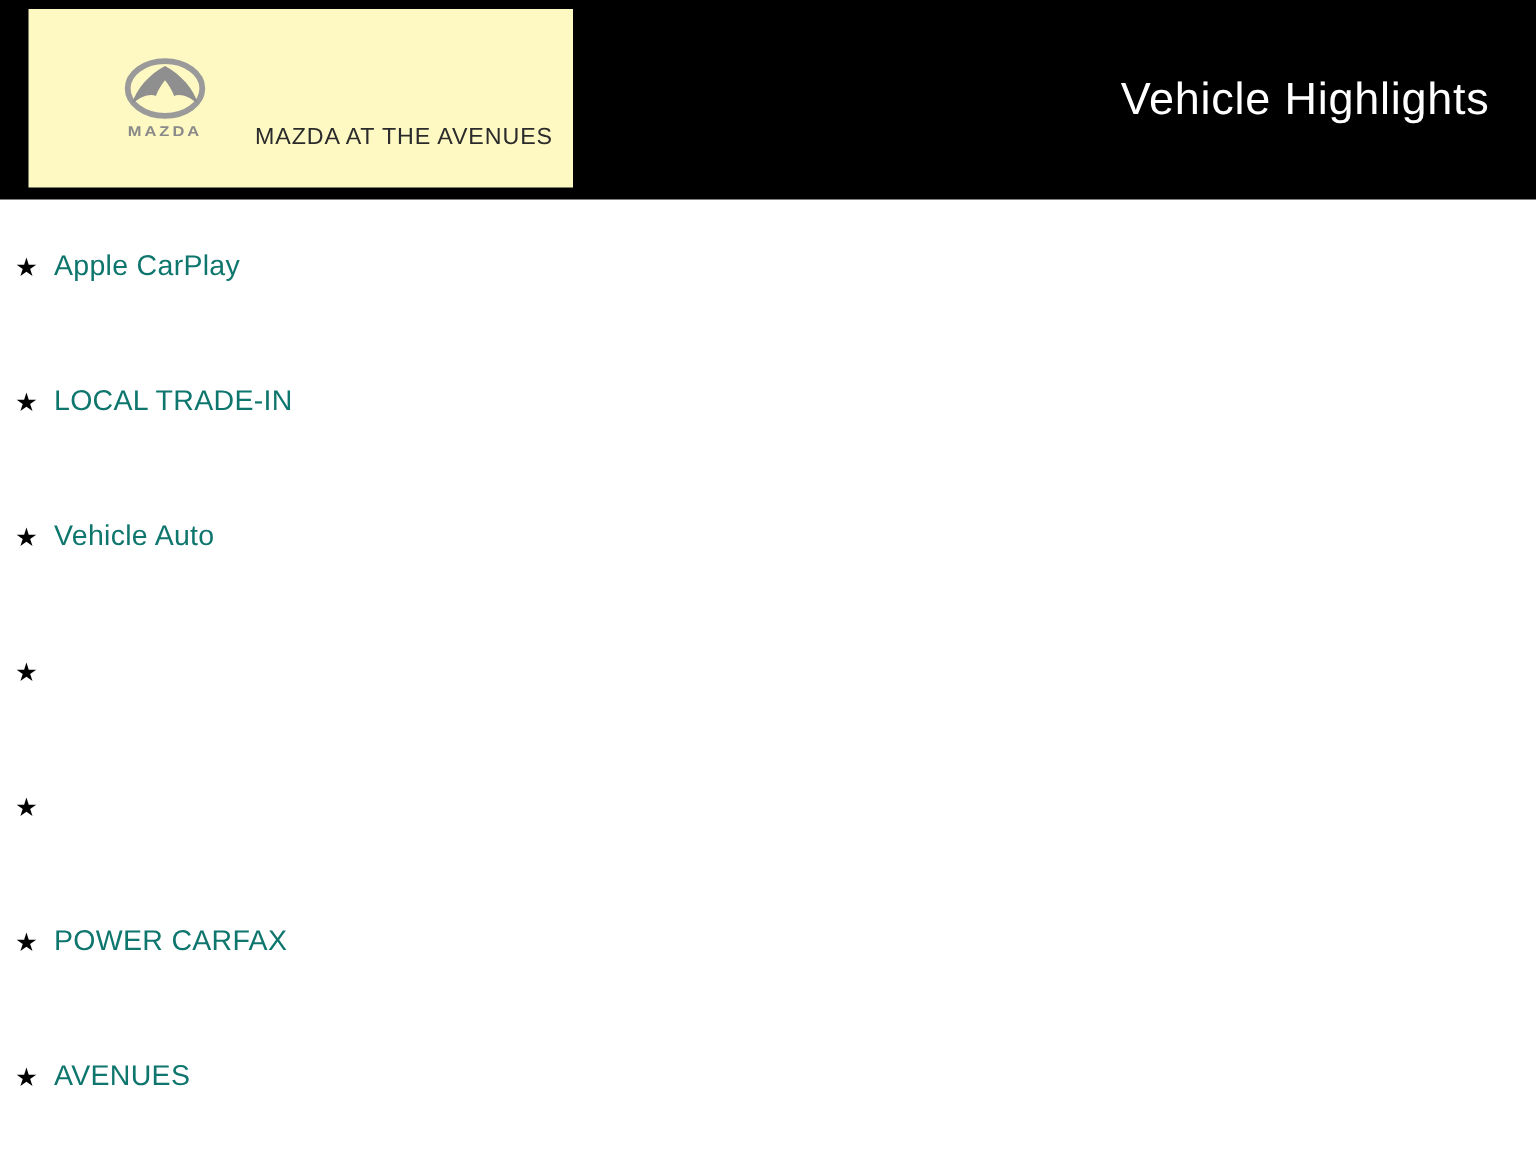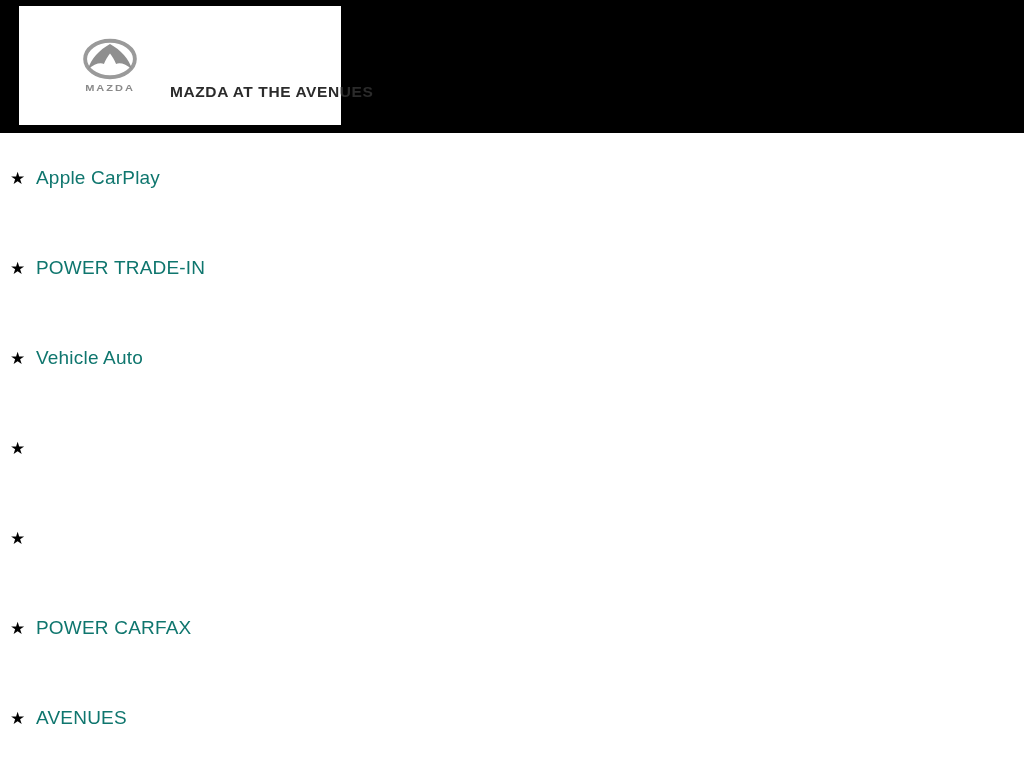--- a/index.html
+++ b/index.html
@@ -22,23 +22,23 @@
     position: absolute;
     left: 0; top: 0;
     width: 1024px;
     height: 133px;
     background: #000000;
   }
   .logo-box {
     position: absolute;
     left: 19px;
     top: 6px;
-    width: 322px;
+    width: 363px;
     height: 119px;
-    background: #ffffff;
+    background: #fef9c3;
   }
   .emblem-wrap {
     position: absolute;
     left: 62px;
     top: 32px;
     width: 58px;
     height: 42px;
   }
   .emblem-wrap svg { display: block; width: 100%; height: 100%; }
   .brand-wordmark {
@@ -52,21 +52,21 @@
     letter-spacing: 2px;
     color: #8a8a8a;
     transform: scaleY(0.85);
     filter: blur(0.4px);
   }
   .dealer-name {
     position: absolute;
     left: 151px;
     top: 77px;
     font-size: 15.5px;
-    font-weight: bold;
+    font-weight: normal;
     letter-spacing: 0.6px;
     color: #2b2b2b;
     white-space: nowrap;
   }
   .header-title {
     position: absolute;
     right: 31px;
     top: 0;
     height: 133px;
     display: flex;
@@ -123,30 +123,31 @@
                    C 79 47, 68 44, 61 47
                    C 58 39, 54 33, 50 28
                    C 46 33, 42 39, 39 47
                    C 32 44, 21 47, 10 57 Z" fill="#8f8f8f"></path>
         </svg>
       </div>
       <div class="brand-wordmark">MAZDA</div>
       <div class="dealer-name">MAZDA AT THE AVENUES</div>
     </div>
 
+    <div class="header-title">Vehicle Highlights</div>
   </div>
 
   <ul class="highlights-list">
     <li class="highlight-item">
       <span class="star">★</span>
       <span class="item-label">Apple CarPlay</span>
     </li>
     <li class="highlight-item">
       <span class="star">★</span>
-      <span class="item-label">POWER TRADE-IN</span>
+      <span class="item-label">LOCAL TRADE-IN</span>
     </li>
     <li class="highlight-item">
       <span class="star">★</span>
       <span class="item-label">Vehicle Auto</span>
     </li>
     <li class="highlight-item">
       <span class="star">★</span>
     </li>
     <li class="highlight-item">
       <span class="star">★</span>

